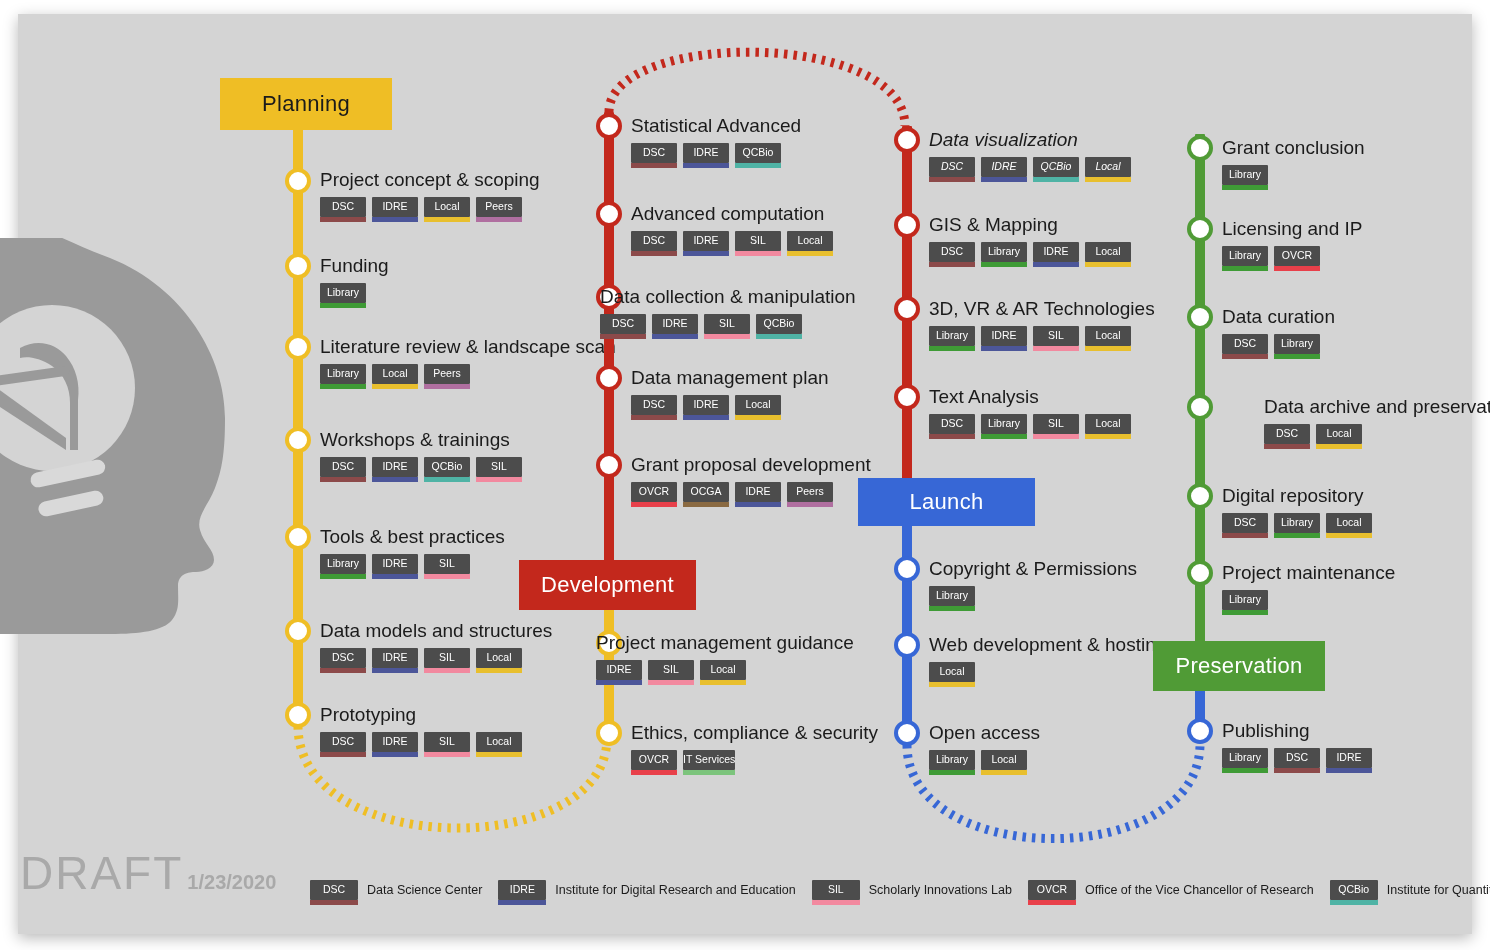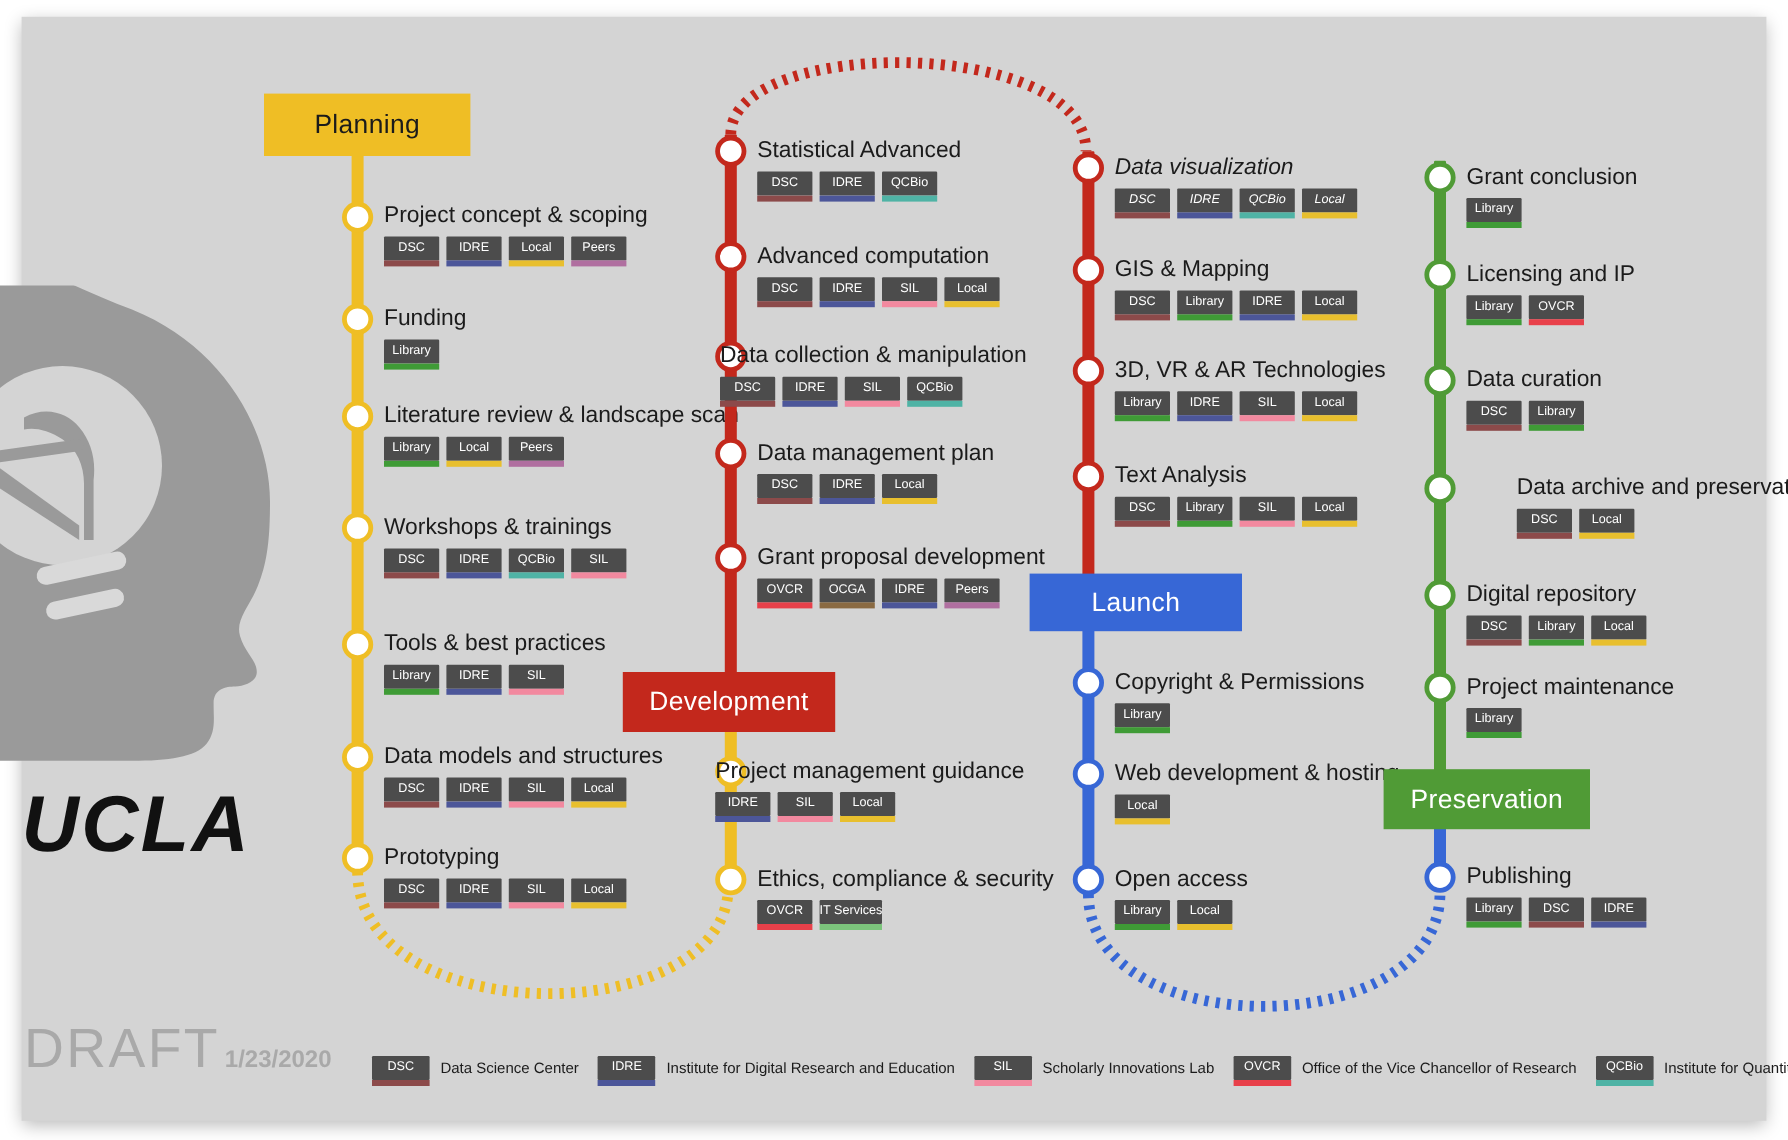--- a/index.html
+++ b/index.html
@@ -64,21 +64,20 @@
              L70,222 L62,222 L62,175 C62,160 56,146 44,138
              C32,130 20,128 12,130 Z" fill="#9a9a9a" transform="translate(8,-10)"></path>
     <path d="M-10,145 L66,200 L66,212 L-14,160 Z" fill="#9a9a9a"></path>
     <rect x="-12" y="133" width="82" height="10" rx="5" fill="#9a9a9a" transform="rotate(-8 30 138)"></rect>
     <rect x="30" y="228" width="76" height="15" rx="7.5" fill="#d9d9d9" transform="rotate(-12 68 236)"></rect>
     <rect x="38" y="258" width="66" height="15" rx="7.5" fill="#d9d9d9" transform="rotate(-12 71 266)"></rect>
   </svg>
 </div>
 
 <div id="ucla">
-  <div class="logo">UCLA</div>
 </div>
 
 <div id="draft">
   <span class="d">DRAFT</span><span class="dt">1/23/2020</span>
 </div>
 
 <svg class="arc" width="1490" height="950">
   <path id="arc-red" fill="none" stroke="#c3281c" stroke-width="9" stroke-dasharray="3.5,6" stroke-linecap="butt" d="M 609,112 C 609,30 905,30 905,126"></path>
   <path id="arc-yellow" fill="none" stroke="#efbe25" stroke-width="9" stroke-dasharray="3.5,6" stroke-linecap="butt" d="M 298,726 C 298,860 607,860 607,738"></path>
   <path id="arc-blue" fill="none" stroke="#3767d6" stroke-width="9" stroke-dasharray="3.5,6" stroke-linecap="butt" d="M 907,745 C 907,870 1200,870 1200,744"></path>

